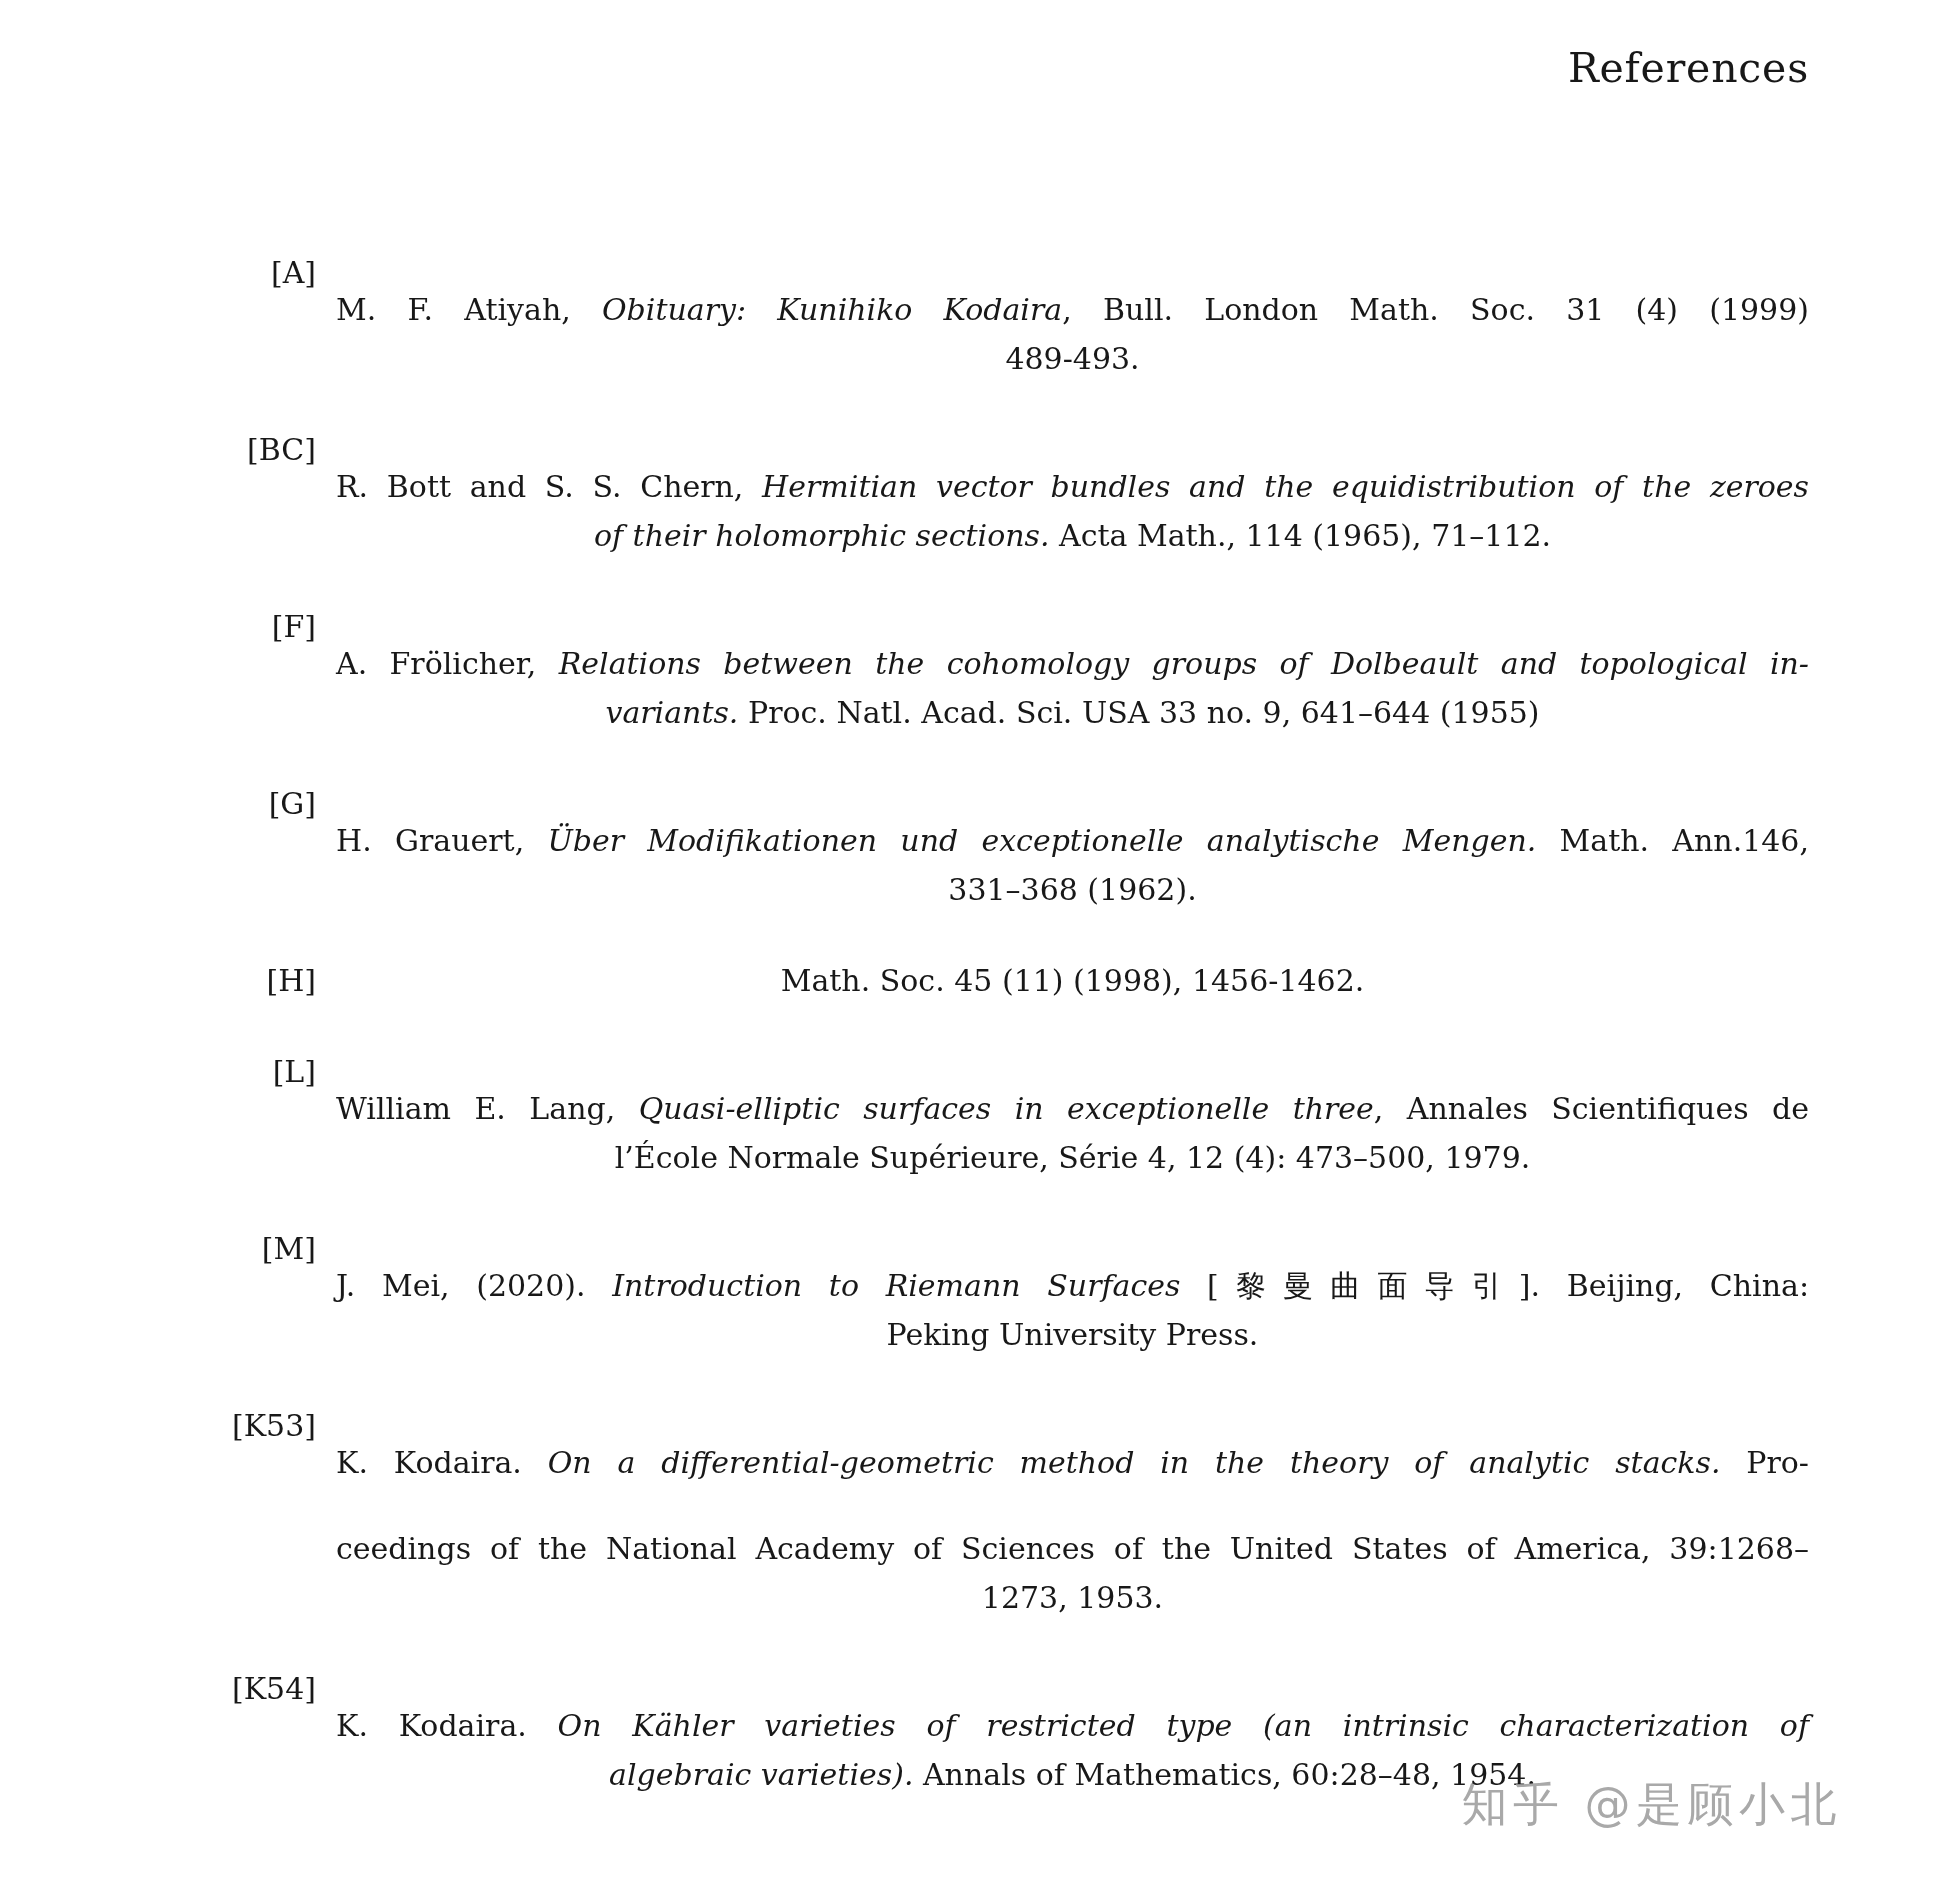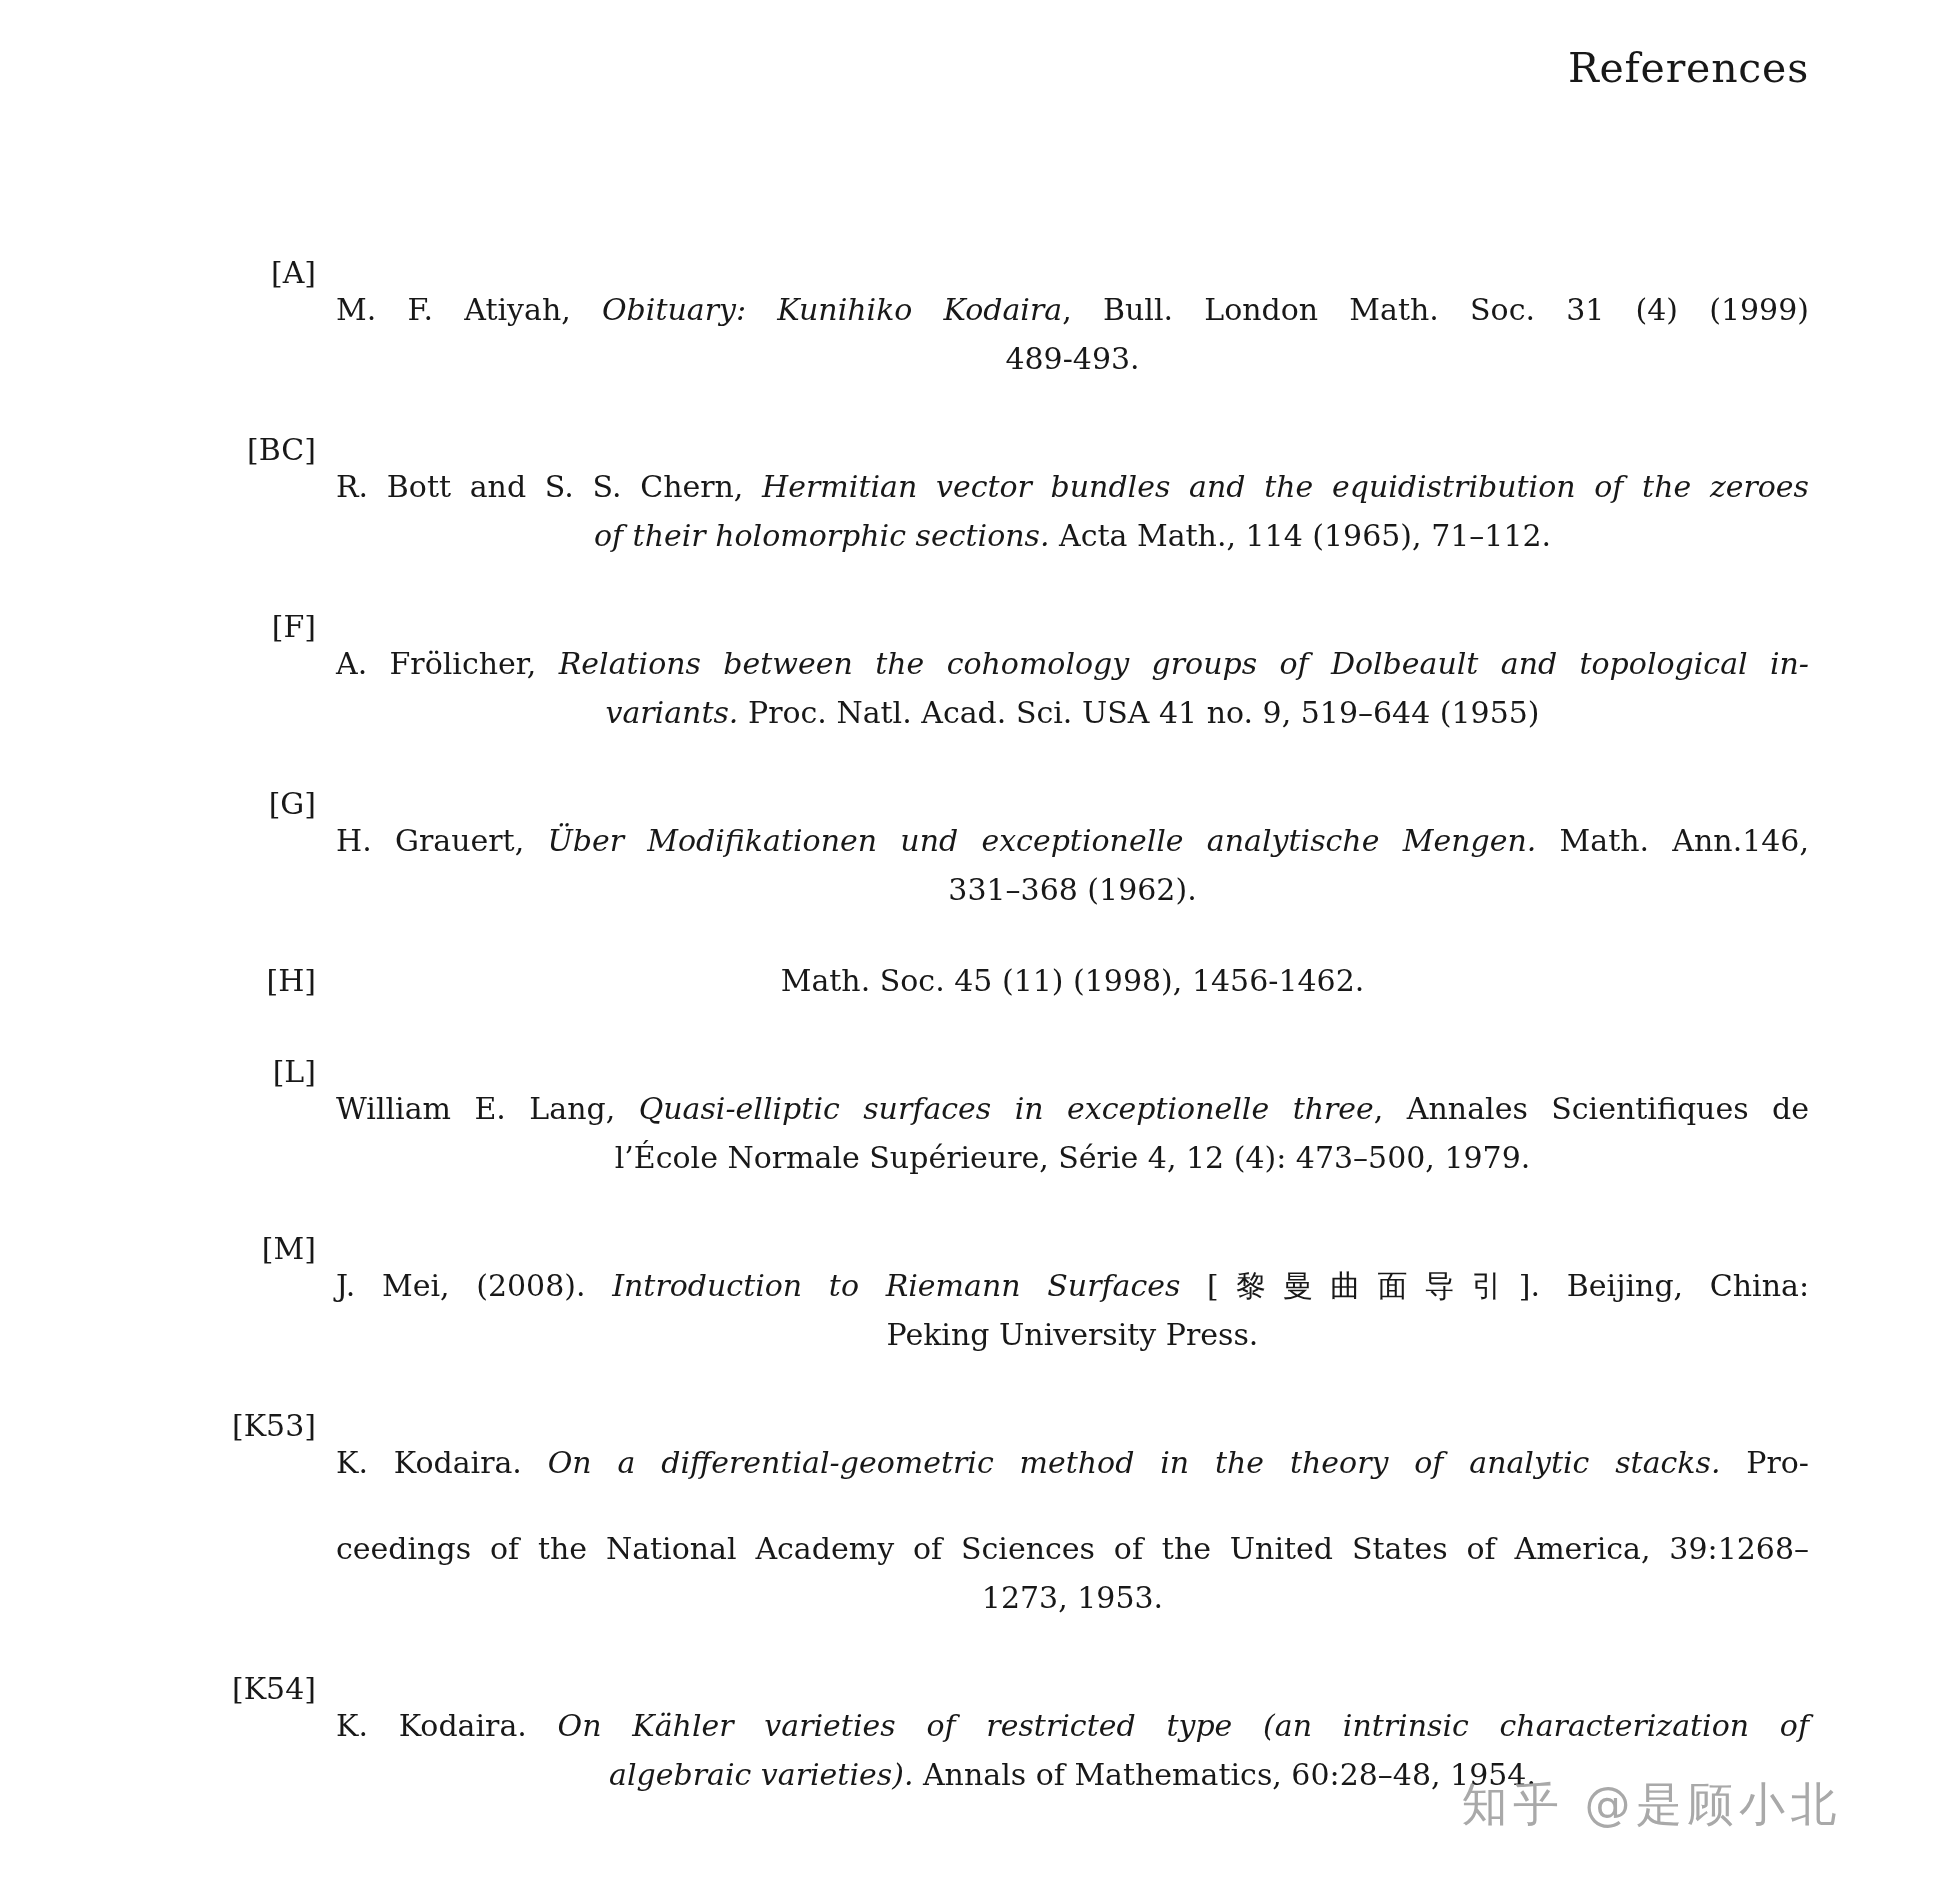--- a/index.html
+++ b/index.html
@@ -89,21 +89,21 @@
         <div class="ref-label">[BC]</div>
         <div class="ref-text">
           <div class="ref-line fill"><span>R. Bott and S. S. Chern, </span><span class="it">Hermitian vector bundles and the equidistribution of the zeroes</span></div>
           <div class="ref-line"><span class="it">of their holomorphic sections.</span><span> Acta Math., 114 (1965), 71–112.</span></div>
         </div>
       </div>
       <div class="ref-entry">
         <div class="ref-label">[F]</div>
         <div class="ref-text">
           <div class="ref-line fill"><span>A. Frölicher, </span><span class="it">Relations between the cohomology groups of Dolbeault and topological in-</span></div>
-          <div class="ref-line"><span class="it">variants.</span><span> Proc. Natl. Acad. Sci. USA 41 no. 9, 519–644 (1955)</span></div>
+          <div class="ref-line"><span class="it">variants.</span><span> Proc. Natl. Acad. Sci. USA 33 no. 9, 641–644 (1955)</span></div>
         </div>
       </div>
       <div class="ref-entry">
         <div class="ref-label">[G]</div>
         <div class="ref-text">
           <div class="ref-line fill"><span>H. Grauert, </span><span class="it">Über Modifikationen und exceptionelle analytische Mengen.</span><span> Math. Ann.146,</span></div>
           <div class="ref-line"><span>331–368 (1962).</span></div>
         </div>
       </div>
       <div class="ref-entry">
@@ -115,21 +115,21 @@
       <div class="ref-entry">
         <div class="ref-label">[L]</div>
         <div class="ref-text">
           <div class="ref-line fill"><span>William E. Lang, </span><span class="it">Quasi-elliptic surfaces in exceptionelle three</span><span>, Annales Scientifiques de</span></div>
           <div class="ref-line"><span>l’École Normale Supérieure, Série 4, 12 (4): 473–500, 1979.</span></div>
         </div>
       </div>
       <div class="ref-entry">
         <div class="ref-label">[M]</div>
         <div class="ref-text">
-          <div class="ref-line fill"><span>J. Mei, (2008). </span><span class="it">Introduction to Riemann Surfaces</span><span> [黎曼曲面导引]. Beijing, China:</span></div>
+          <div class="ref-line fill"><span>J. Mei, (2020). </span><span class="it">Introduction to Riemann Surfaces</span><span> [黎曼曲面导引]. Beijing, China:</span></div>
           <div class="ref-line"><span>Peking University Press.</span></div>
         </div>
       </div>
       <div class="ref-entry">
         <div class="ref-label">[K53]</div>
         <div class="ref-text">
           <div class="ref-line fill"><span>K. Kodaira. </span><span class="it">On a differential-geometric method in the theory of analytic stacks.</span><span> Pro-</span></div>
           <div class="ref-line fill"><span>ceedings of the National Academy of Sciences of the United States of America, 39:1268–</span></div>
           <div class="ref-line"><span>1273, 1953.</span></div>
         </div>

